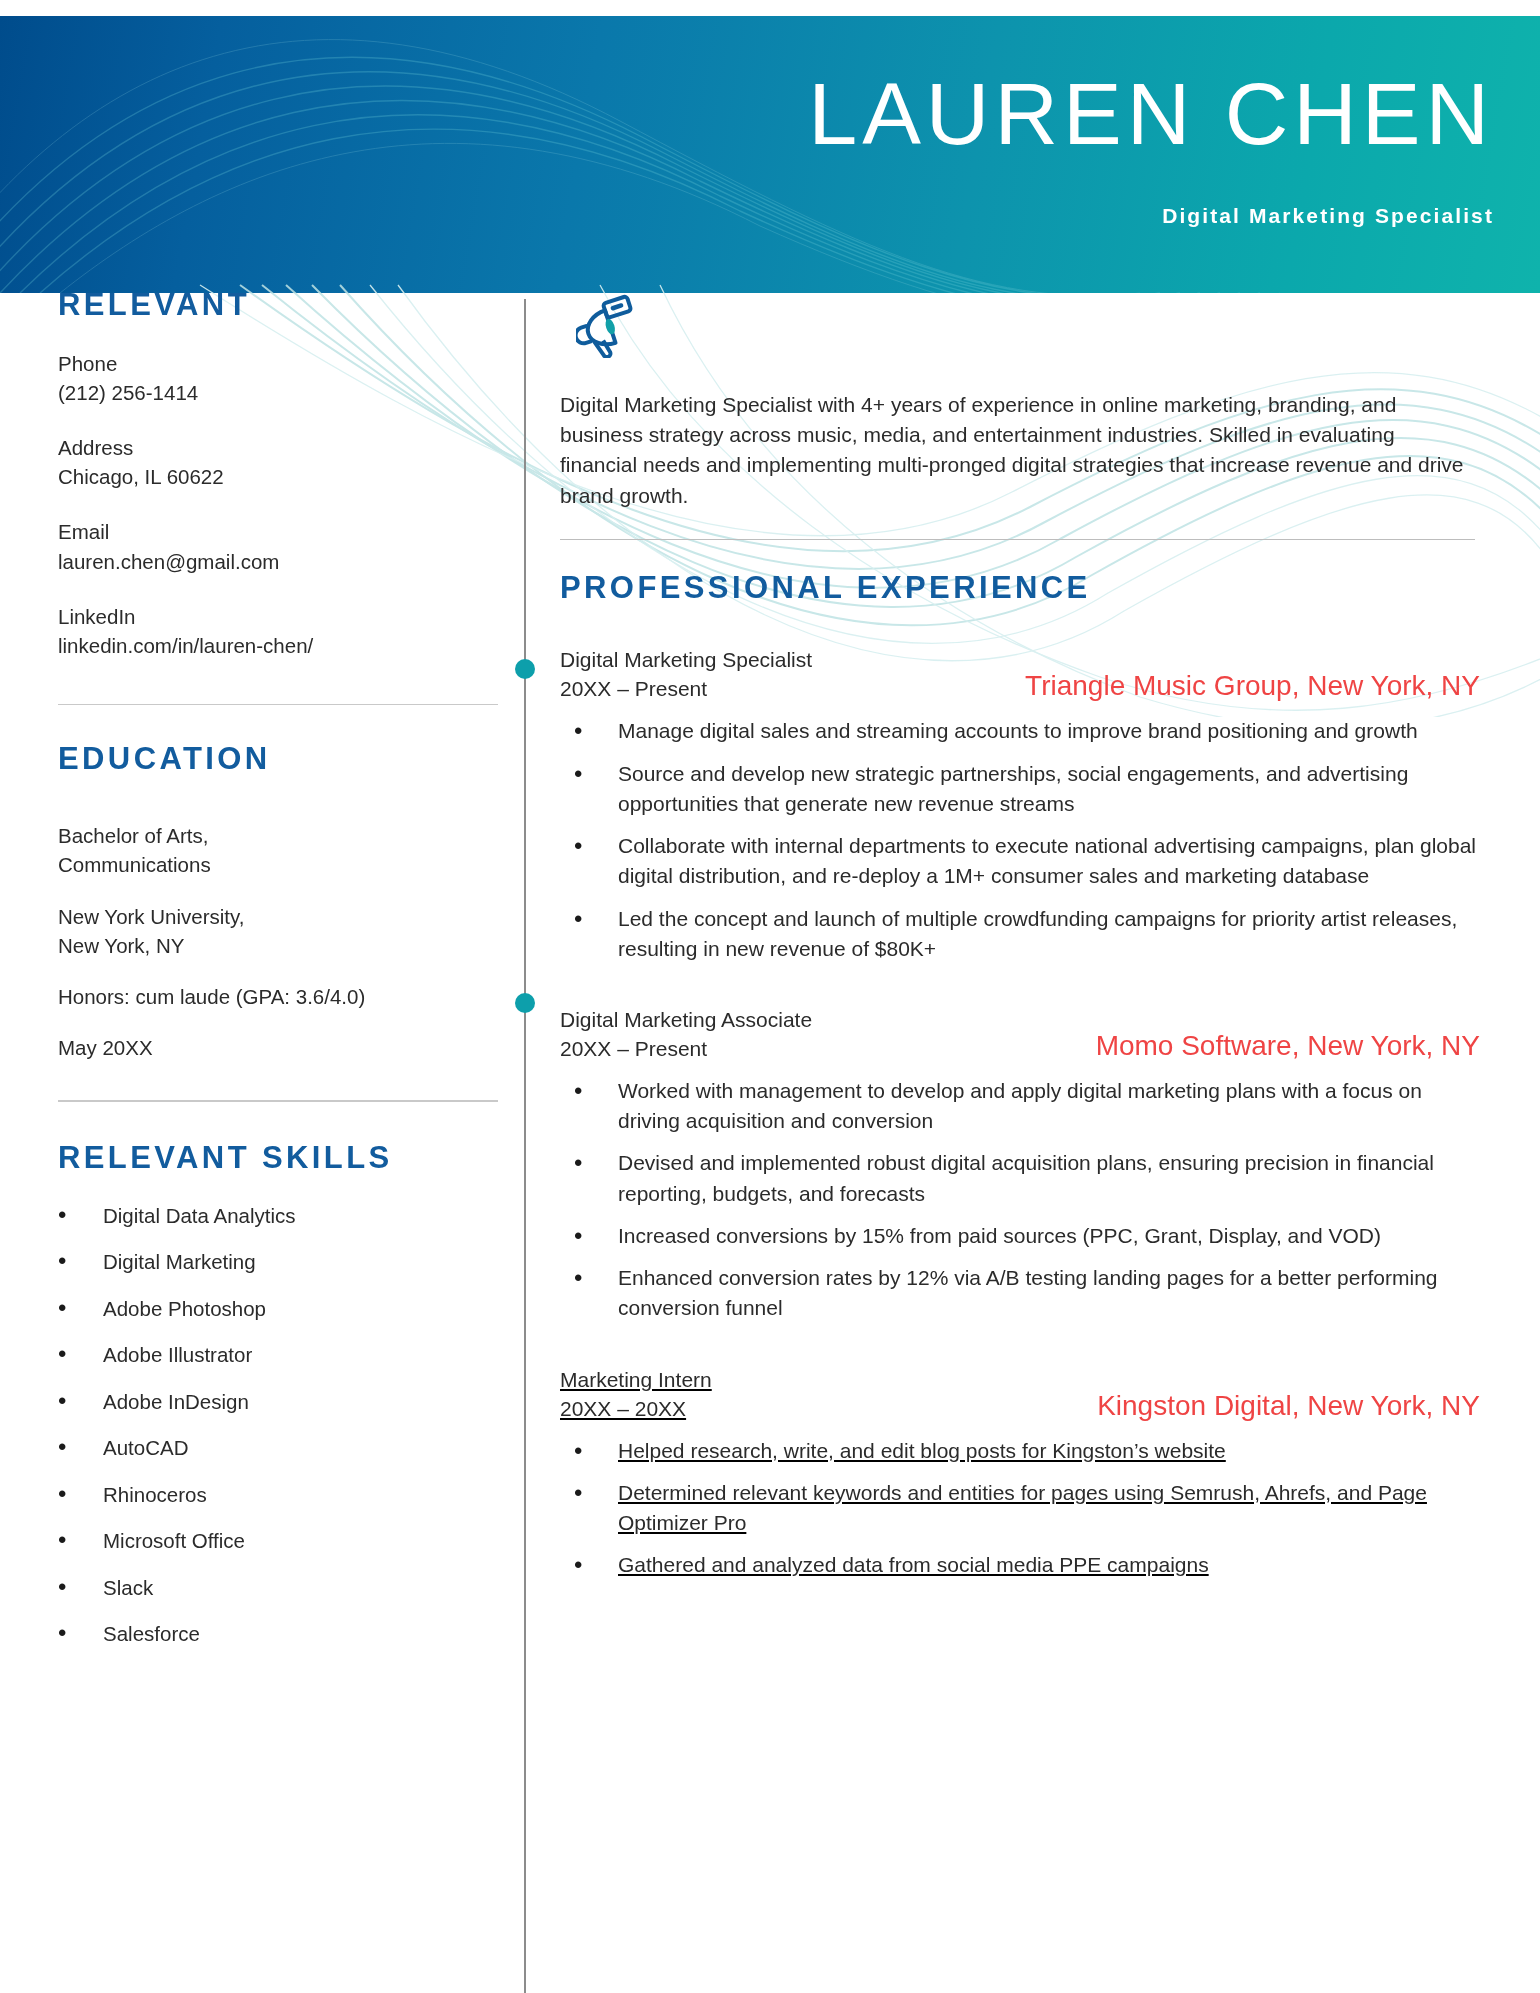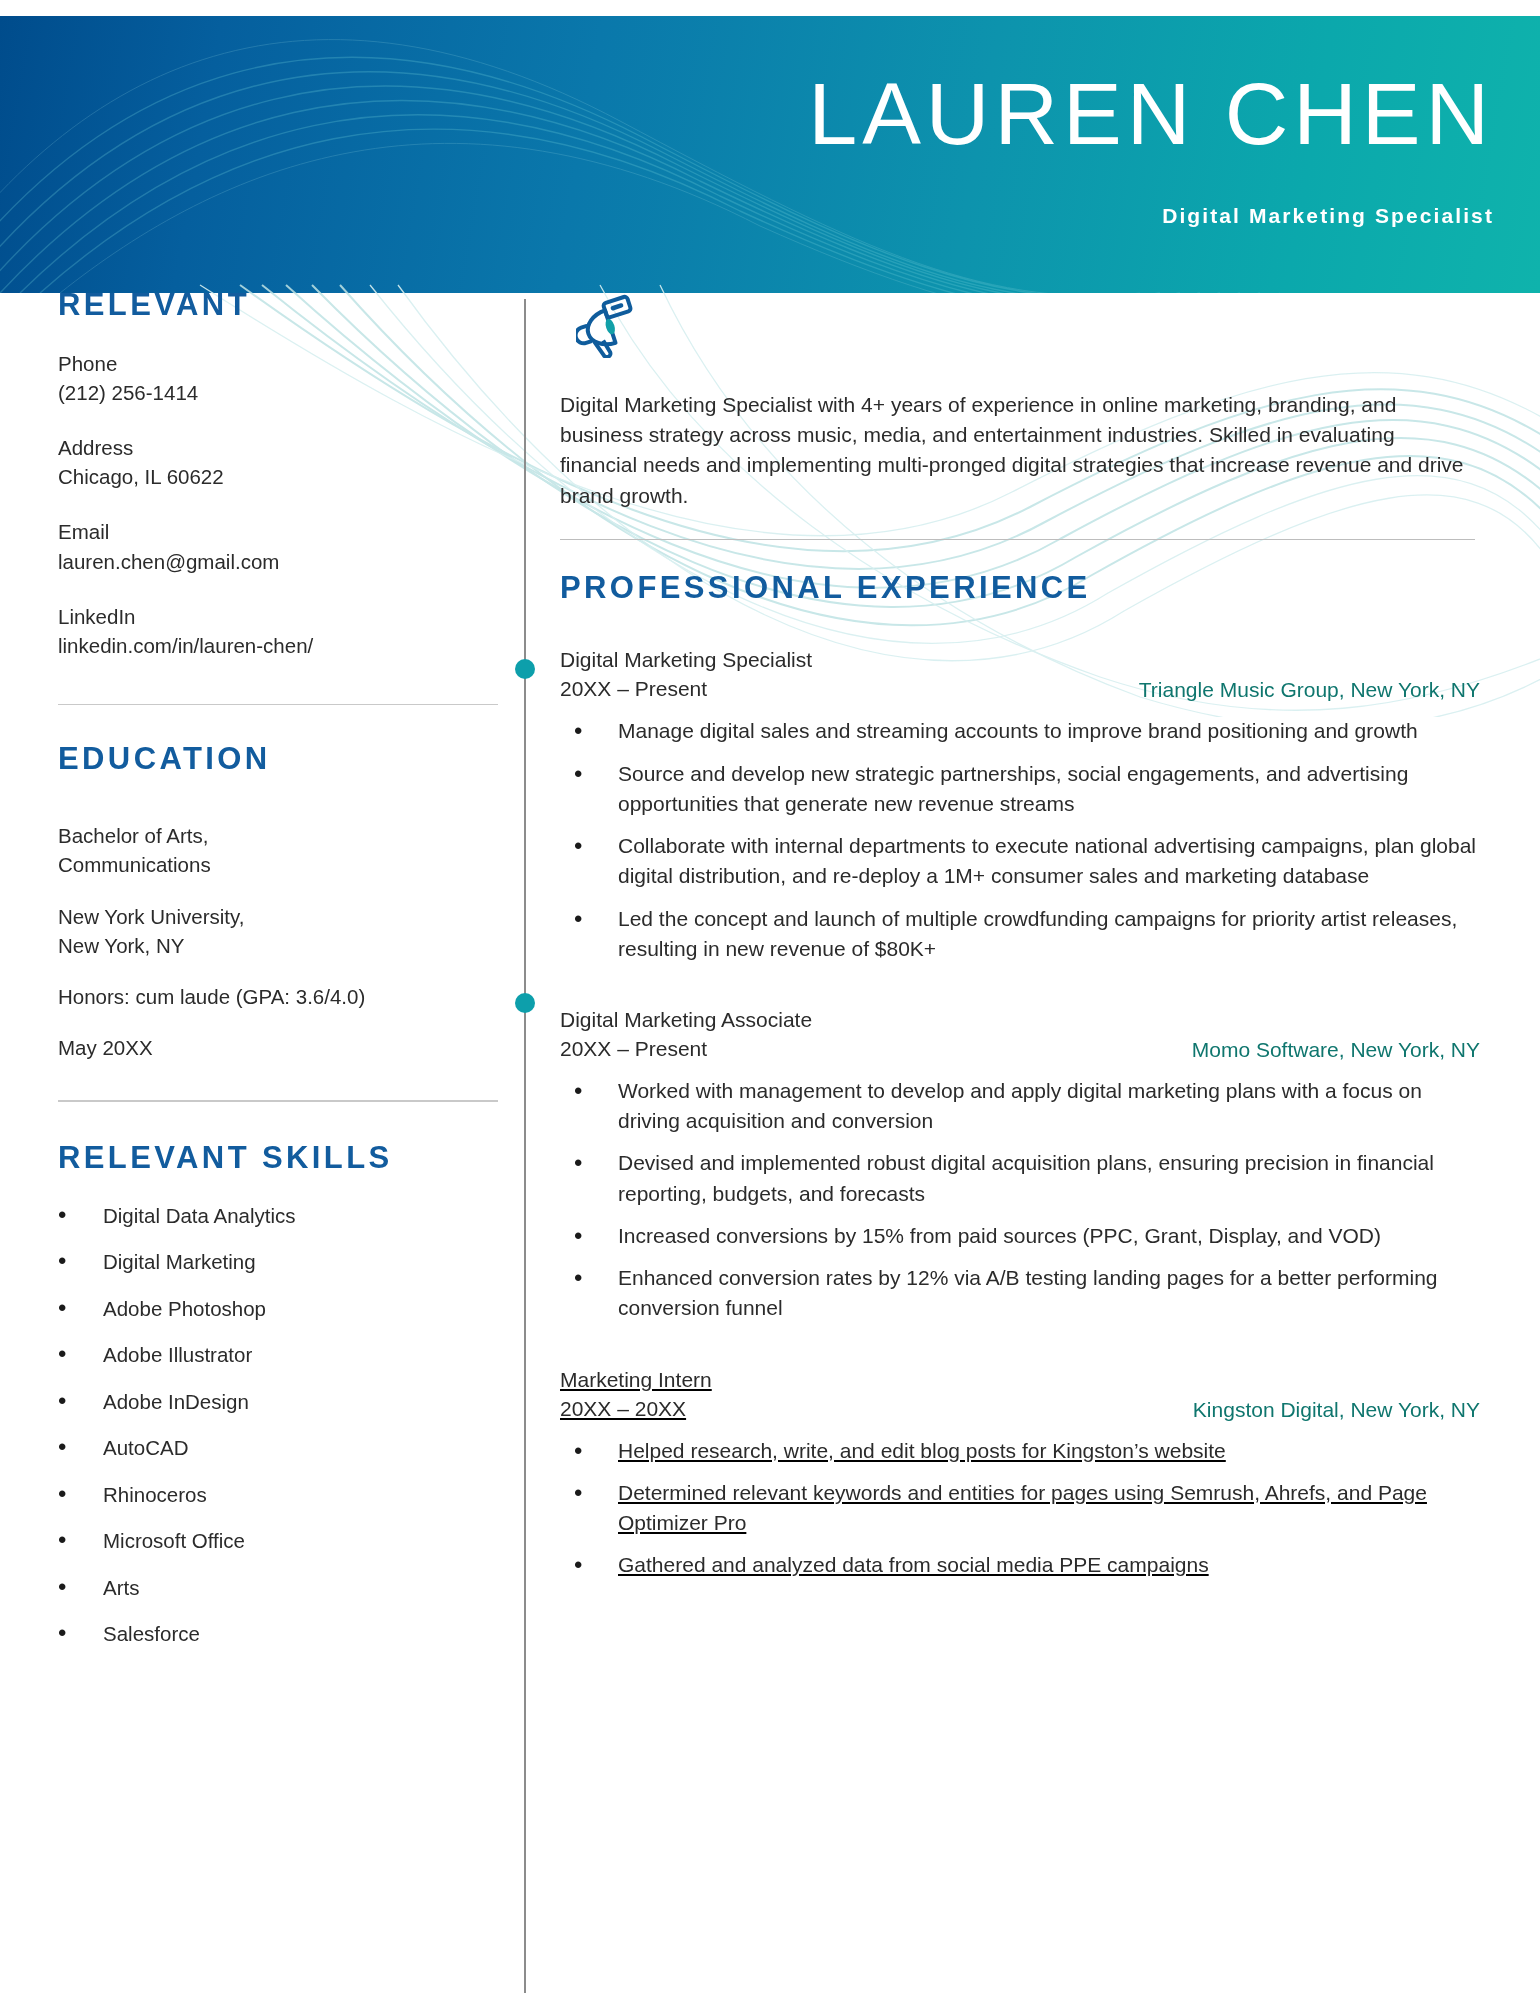--- a/index.html
+++ b/index.html
@@ -192,22 +192,22 @@
   }
   .job-left {
     color: #2b2b2b;
     font-size: 21px;
     line-height: 1.38;
   }
   .job-company {
     position: absolute;
     right: 0;
     bottom: 2px;
-    color: #0f766e;
-    font-size: 21px;
+    color: #ef4444;
+    font-size: 28px;
     white-space: nowrap;
   }
   .job-bullets {
     list-style: none;
     margin: 0;
     padding: 0;
     margin-top: 12px;
   }
   .job-bullets li {
     position: relative;
@@ -320,21 +320,21 @@
       <div class="side-heading">RELEVANT  SKILLS</div>
       <ul class="skills-list">
         <li>Digital Data Analytics</li>
         <li>Digital Marketing</li>
         <li>Adobe Photoshop</li>
         <li>Adobe Illustrator</li>
         <li>Adobe InDesign</li>
         <li>AutoCAD</li>
         <li>Rhinoceros</li>
         <li>Microsoft Office</li>
-        <li>Arts</li>
+        <li>Slack</li>
         <li>Salesforce</li>
       </ul>
     </div>
   </div>
 
   <div class="main">
 
     <svg class="megaphone" viewBox="0 0 64 64">
       <g transform="rotate(-18 32 32)">
         <rect x="33" y="9" width="25" height="15" rx="3" fill="none" stroke="#0f5c9c" stroke-width="4"></rect>

